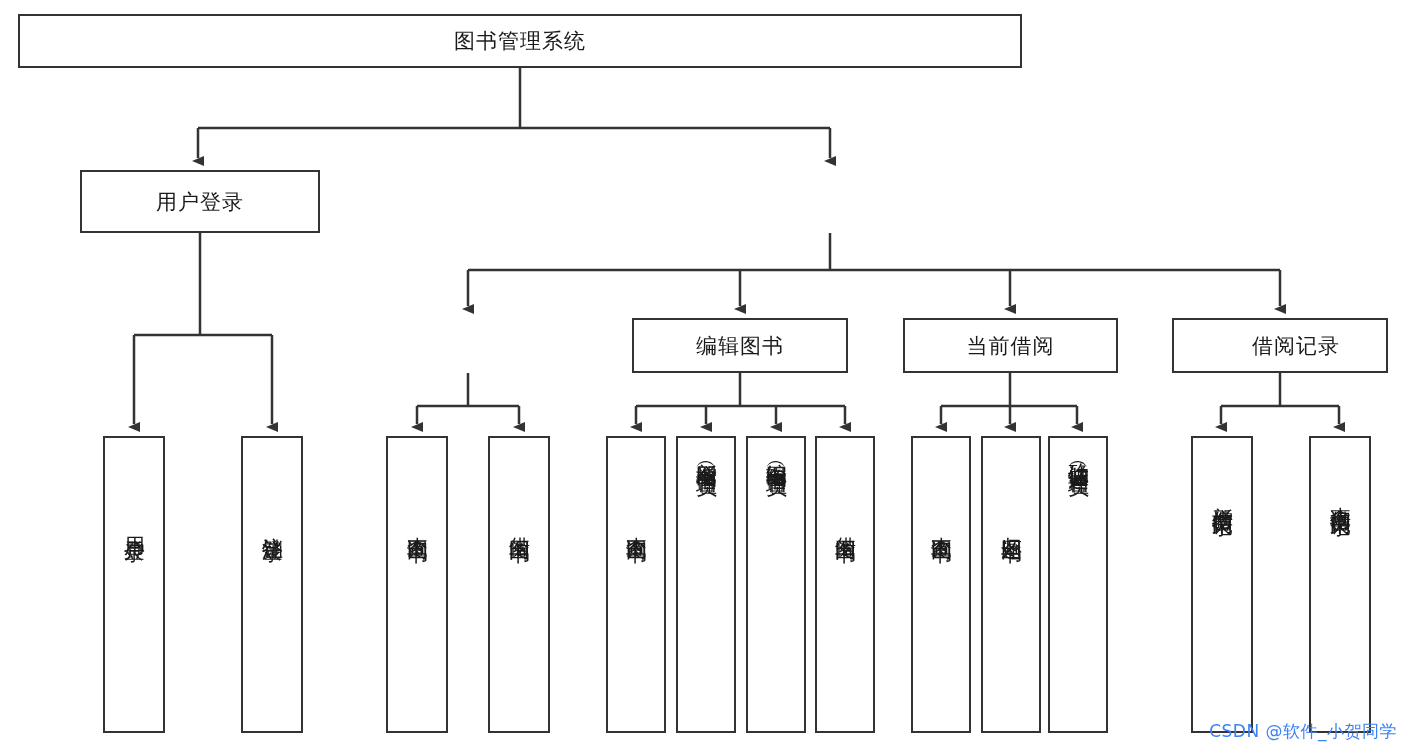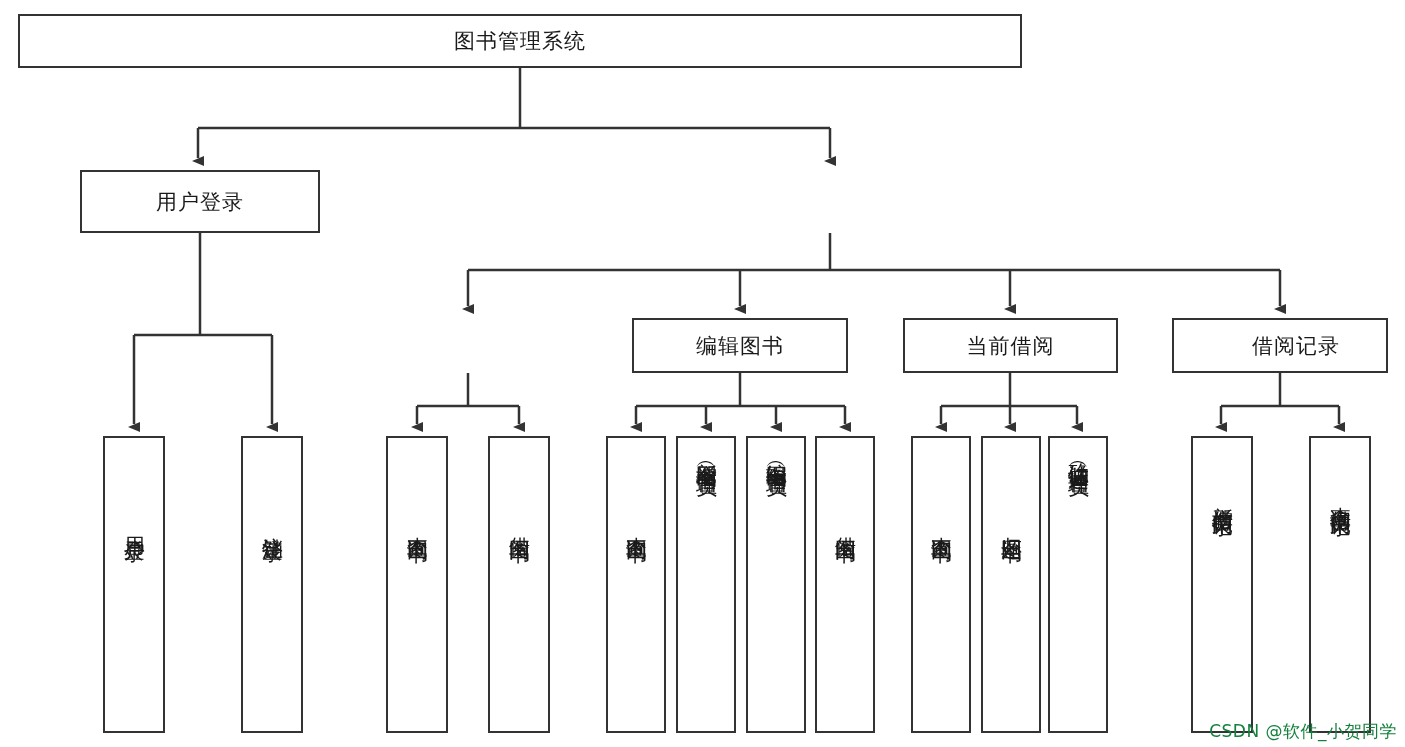--- a/index.html
+++ b/index.html
@@ -55,21 +55,21 @@
     margin-top: 74px;
   }
   .node.vert.mid .vlabel {
     margin-top: 44px;
   }
   .watermark {
     position: absolute;
     right: 8px;
     bottom: 4px;
     font-size: 17px;
-    color: #15803d;
+    color: #3b82f6;
     letter-spacing: 0.5px;
     white-space: nowrap;
     pointer-events: none;
   }
 </style>
 </head>
 <body>
 
 <div id="canvas">
 

